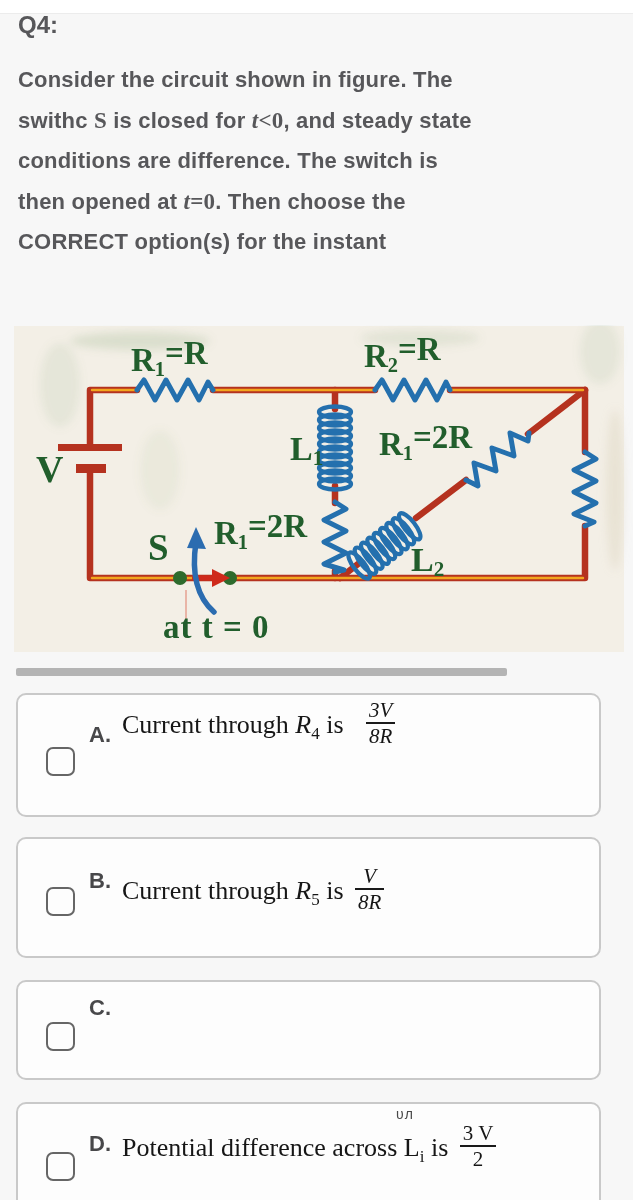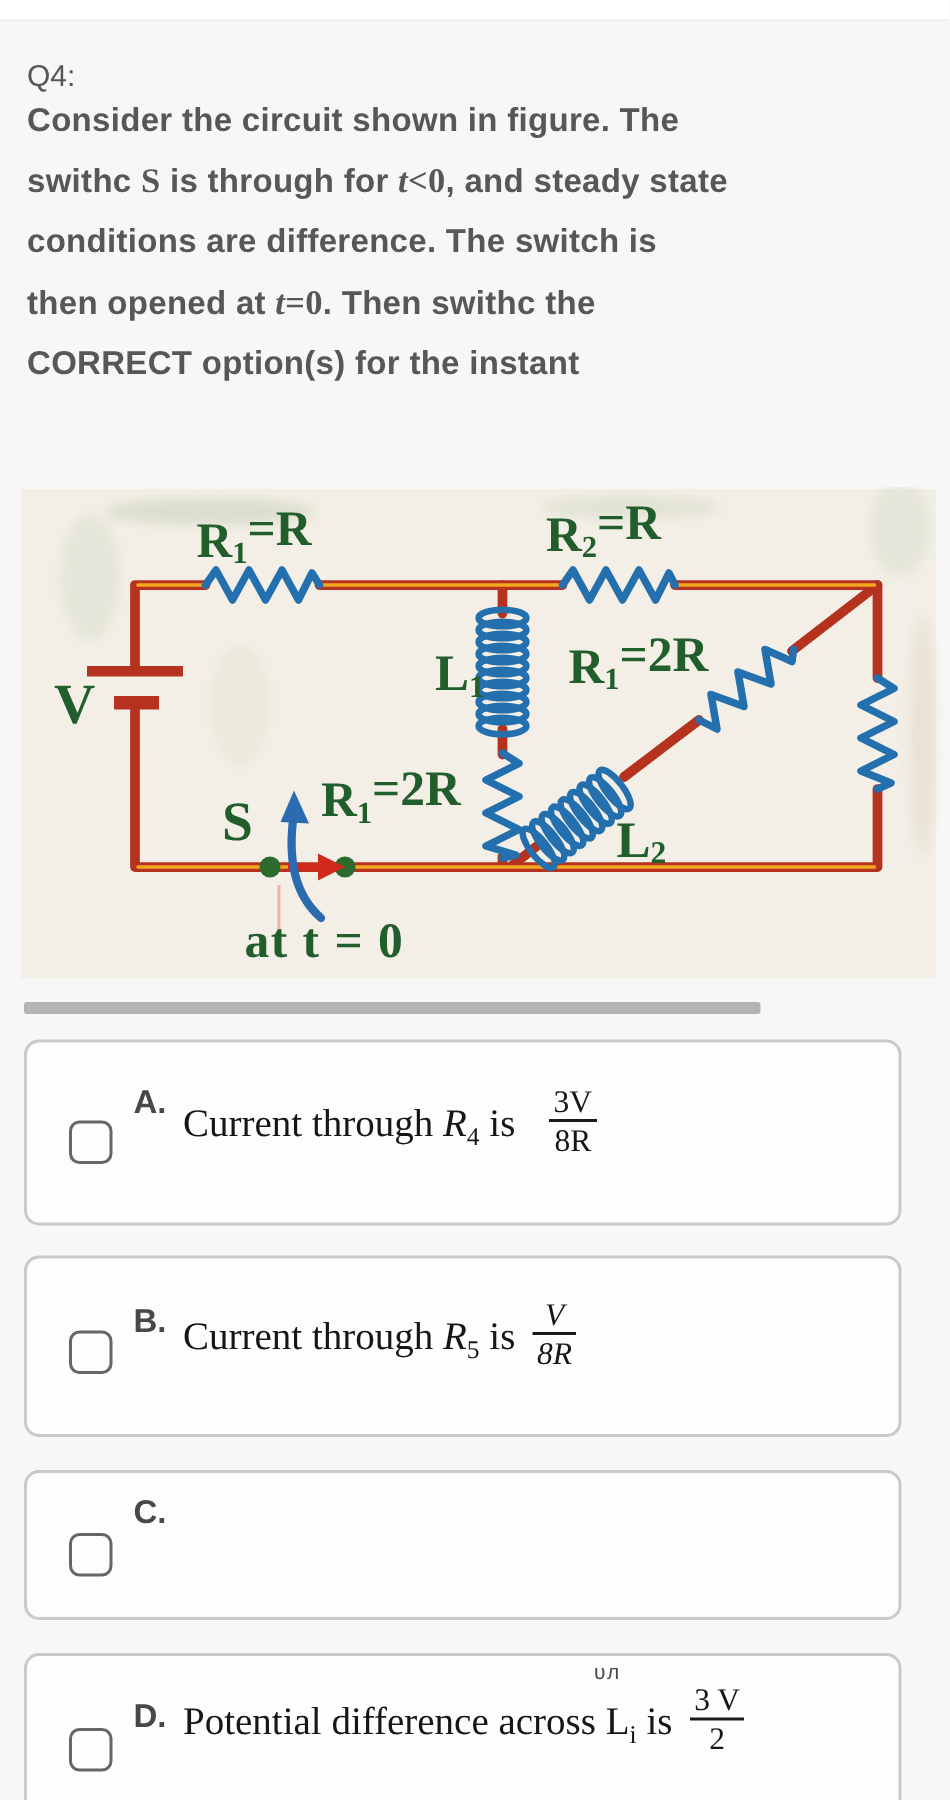--- a/index.html
+++ b/index.html
@@ -1,37 +1,37 @@
 <!DOCTYPE html>
 <html style="--wire: #b5321f; --wire_core: #f2a71e; --component: #2470ae; --label: #215e2c; --paper: #f3efe6;"><head>
 <meta charset="utf-8">
 <style>
   html,body{margin:0;padding:0}
   body{width:633px;height:1200px;position:relative;overflow:hidden;background:#f7f7f7;
        font-family:"Liberation Sans",sans-serif}
   .topstrip{position:absolute;left:0;top:0;width:633px;height:13px;background:#ffffff;
             border-bottom:1px solid #ececec}
-  .qid{position:absolute;left:18px;top:41px;font-size:20px;font-weight:normal;color:#57575a;line-height:1}
+  .qid{position:absolute;left:18px;top:13px;font-size:24px;font-weight:bold;color:#57575a;line-height:1}
   .question{position:absolute;left:18px;top:60px;width:608px}
   .qline{white-space:nowrap;font-size:22px;font-weight:bold;color:#57575a;line-height:40.6px;letter-spacing:.2px}
   .qmath{font-family:"Liberation Serif",serif;font-weight:bold;font-size:23px}
   .circuit{position:absolute;left:0;top:325px}
   .divider{position:absolute;left:16px;top:668px;width:491px;height:8px;background:#b4b4b4;border-radius:2px}
   .card{position:absolute;left:16px;width:585px;background:#fdfdfd;border:2px solid #c9c9c9;
         border-radius:10px;box-sizing:border-box}
   .cardA{top:693px;height:124px}.cardB{top:837px;height:121px}
   .cardC{top:980px;height:100px}.cardD{top:1102px;height:130px}
   .checkbox{position:absolute;left:28px;width:29px;height:29px;border:2px solid #666;
             border-radius:7px;background:#fdfdfd;box-sizing:border-box}
   .cardA .checkbox{top:52px}.cardB .checkbox{top:48px}.cardC .checkbox{top:40px}.cardD .checkbox{top:48px}
   .opt-letter{position:absolute;left:71px;font-size:22px;font-weight:bold;color:#48484a;line-height:1.1}
   .cardA .opt-letter{top:28px}.cardB .opt-letter{top:30px}.cardC .opt-letter{top:14px}.cardD .opt-letter{top:28px}
   .opt-content{position:absolute;left:104px;font-family:"Liberation Serif",serif;font-size:26px;
                color:#161616;white-space:nowrap;line-height:44px}
-  .cardA .opt-content{top:32px}.cardB .opt-content{top:30px}.cardC .opt-content{top:22px}.cardD .opt-content{top:22px}
+  .cardA .opt-content{top:8px}.cardB .opt-content{top:30px}.cardC .opt-content{top:22px}.cardD .opt-content{top:22px}
   .opt-var-sub{font-size:17px}
   .opt-frac{display:inline-block;text-align:center;vertical-align:middle;transform:translateY(-4px);
             font-size:21px;line-height:1.05;margin-left:5px}
   .opt-frac .num{display:block;padding:0 3px 1px}
   .opt-frac .den{display:block;border-top:2.5px solid #1a1a1a;padding:1px 3px 0}
   .opt-artifact{position:absolute;left:378px;top:2px;font-size:14px;font-weight:normal;color:#4a4a4a;
                 letter-spacing:1px}
   
   .wire{stroke:var(--wire);stroke-width:6.5;fill:none;stroke-linecap:round;stroke-linejoin:round}
   .core{stroke:var(--wire_core);stroke-width:2.4;fill:none;stroke-linecap:round}
@@ -43,23 +43,23 @@
 </style>
 </head>
 <body>
 
 <div class="topstrip"></div>
 
 <div class="qid">Q4:</div>
 
 <div class="question">
     <div class="qline"><span>Consider the circuit shown in figure. The</span></div>
-    <div class="qline"><span>swithc </span><span class="qmath">S</span><span> is through for </span><span class="qmath"><i>t</i>&lt;0</span><span>, and steady state</span></div>
+    <div class="qline"><span>swithc </span><span class="qmath">S</span><span> is closed for </span><span class="qmath"><i>t</i>&lt;0</span><span>, and steady state</span></div>
     <div class="qline"><span>conditions are difference. The switch is</span></div>
-    <div class="qline"><span>then opened at </span><span class="qmath"><i>t</i>=0</span><span>. Then swithc the</span></div>
+    <div class="qline"><span>then opened at </span><span class="qmath"><i>t</i>=0</span><span>. Then choose the</span></div>
     <div class="qline"><span>CORRECT option(s) for the instant</span></div>
   </div>
 
 <svg class="circuit" width="633" height="332" viewBox="0 325 633 332">
   <defs>
     <filter id="b" x="-60%" y="-60%" width="220%" height="220%">
         <feGaussianBlur stdDeviation="4"></feGaussianBlur>
       </filter>
   </defs>
 
@@ -150,21 +150,21 @@
     <text class="glabel" x="163" y="638" font-size="33" letter-spacing="1">at t = 0</text>
   </g>
 </svg>
 
 <div class="divider"></div>
 
 <div class="card cardA">
   <div class="checkbox"></div>
   <span class="opt-letter">A.</span>
   <div class="opt-content">
-    <span class="opt-before">Current through </span><span class="opt-var"><span class="opt-var-base" style="font-style: italic;">R</span><sub class="opt-var-sub">4</sub></span><span class="opt-after"> is </span><span class="opt-frac" style=" margin-left: 16px;"><span class="num">3V</span><span class="den">8R</span></span>
+    <span class="opt-before">Current through </span><span class="opt-var"><span class="opt-var-base" style="font-style: italic;">R</span><sub class="opt-var-sub">4</sub></span><span class="opt-after"> is </span><span class="opt-frac" style="font-style: italic; margin-left: 16px;"><span class="num">3V</span><span class="den">8R</span></span>
   </div>
 
 </div>
 
 <div class="card cardB">
   <div class="checkbox"></div>
   <span class="opt-letter">B.</span>
   <div class="opt-content">
     <span class="opt-before">Current through </span><span class="opt-var"><span class="opt-var-base" style="font-style: italic;">R</span><sub class="opt-var-sub">5</sub></span><span class="opt-after"> is </span><span class="opt-frac" style="font-style: italic;"><span class="num">V</span><span class="den">8R</span></span>
   </div>

